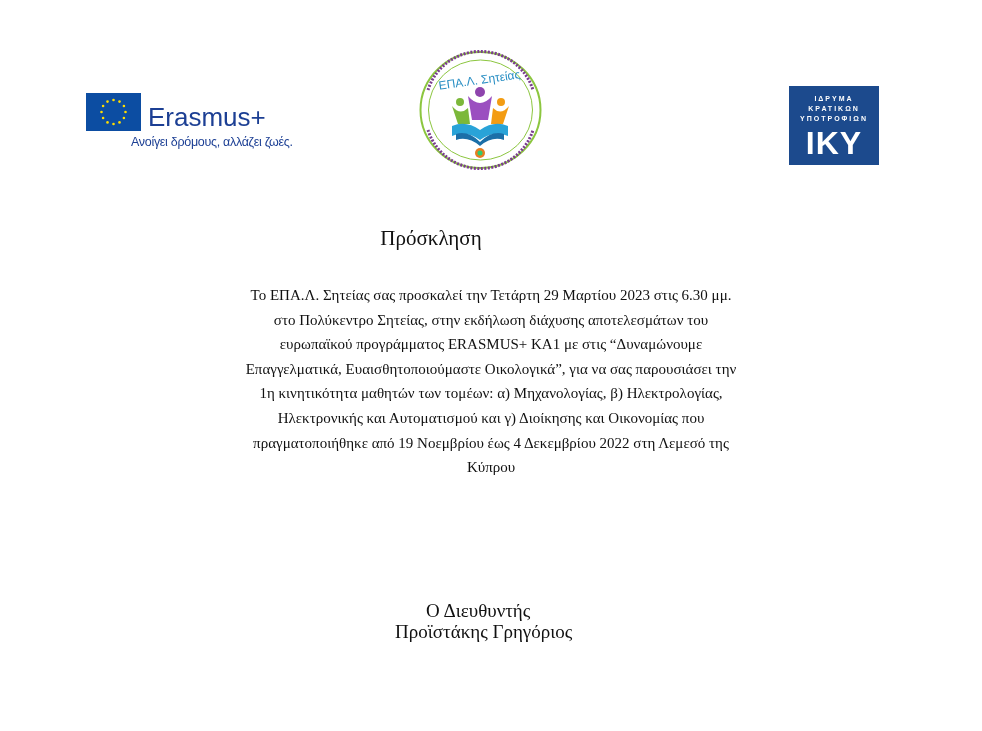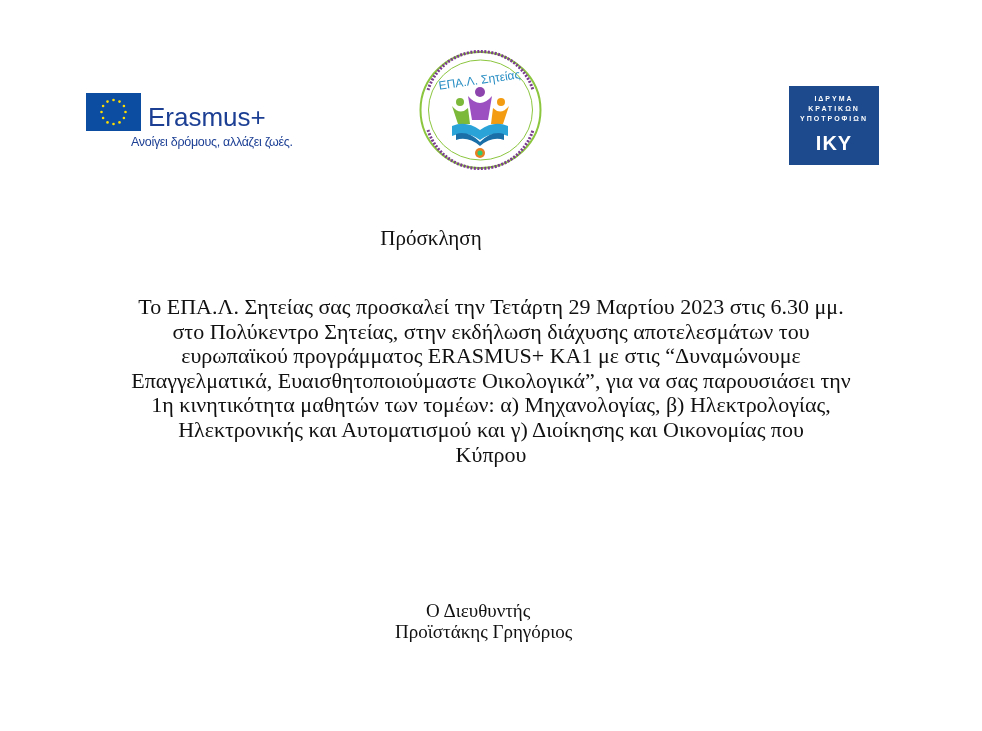--- a/index.html
+++ b/index.html
@@ -9,24 +9,24 @@
   }
   .logo-erasmus { position: absolute; left: 86px; top: 93px; width: 190px; height: 62px; }
   .eu-flag { position: absolute; left: 0; top: 0; width: 55px; height: 38px; background: #0c4da2; }
   .eu-flag svg { width: 55px; height: 38px; }
   .erasmus-word { position: absolute; left: 62px; top: 9px; font-family: "Liberation Sans", sans-serif; font-size: 26px; color: #1c3f94; letter-spacing: 0px; }
   .erasmus-slogan { position: absolute; left: 0; top: 42px; font-family: "Liberation Sans", sans-serif; font-size: 12.5px; color: #1c3f94; white-space: nowrap; letter-spacing: -0.3px; margin-left: 45px; }
 
   .logo-epal { position: absolute; left: 418px; top: 50px; width: 125px; height: 120px; }
   .logo-iky { position: absolute; left: 789px; top: 86px; width: 90px; height: 79px; background: #1c4a8d; color: #fff; font-family: "Liberation Sans", sans-serif; }
   .iky-line { position: absolute; left: 0; width: 90px; text-align: center; font-size: 7px; font-weight: bold; letter-spacing: 2px; }
-  .iky-big { position: absolute; left: 0; width: 90px; text-align: center; top: 40px; font-size: 20px; font-weight: bold; letter-spacing: 1px; line-height: 34px; }
+  .iky-big { position: absolute; left: 0; width: 90px; text-align: center; top: 40px; font-size: 32px; font-weight: bold; letter-spacing: 1px; line-height: 34px; }
 
   .title { position: absolute; left: 0; width: 862px; top: 226px; text-align: center; font-size: 21px; }
-  .body-text { position: absolute; left: 60px; width: 862px; top: 295px; text-align: center; font-size: 22px; line-height: 24.6px; }
+  .body-text { position: absolute; left: 60px; width: 862px; top: 283px; text-align: center; font-size: 15px; line-height: 24.6px; }
   .body-text div { white-space: nowrap; }
   .sig-role { position: absolute; left: 426px; top: 568px; font-size: 19px; margin-top: 32px; }
   .sig-name { position: absolute; left: 395px; top: 621px; font-size: 19px; }
 </style>
 </head>
 <body>
 
 <div class="logo-erasmus">
   <div class="eu-flag">
     <svg viewBox="0 0 55 38">
@@ -80,17 +80,18 @@
 
 <div class="title">Πρόσκληση</div>
 
 <div class="body-text">
   <div>Το ΕΠΑ.Λ. Σητείας σας προσκαλεί την Τετάρτη 29 Μαρτίου 2023 στις 6.30 μμ.</div>
   <div>στο Πολύκεντρο Σητείας, στην εκδήλωση διάχυσης αποτελεσμάτων του</div>
   <div>ευρωπαϊκού προγράμματος ERASMUS+ KA1 με στις “Δυναμώνουμε</div>
   <div>Επαγγελματικά, Ευαισθητοποιούμαστε Οικολογικά”, για να σας παρουσιάσει την</div>
   <div>1η κινητικότητα μαθητών των τομέων: α) Μηχανολογίας, β) Ηλεκτρολογίας,</div>
   <div>Ηλεκτρονικής και Αυτοματισμού και γ) Διοίκησης και Οικονομίας που</div>
+  <div>πραγματοποιήθηκε από 19 Νοεμβρίου έως 4 Δεκεμβρίου 2022 στη Λεμεσό της</div>
   <div>Κύπρου</div>
 </div>
 
 <div class="sig-role">Ο Διευθυντής</div>
 <div class="sig-name">Προϊστάκης Γρηγόριος</div>
 
 </body></html>

